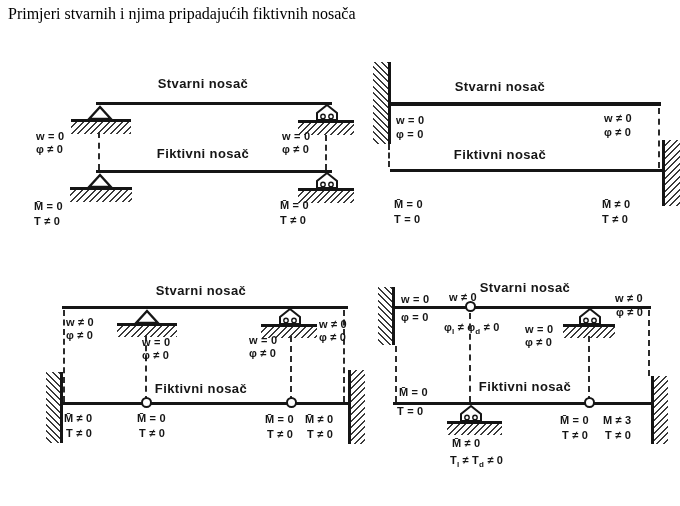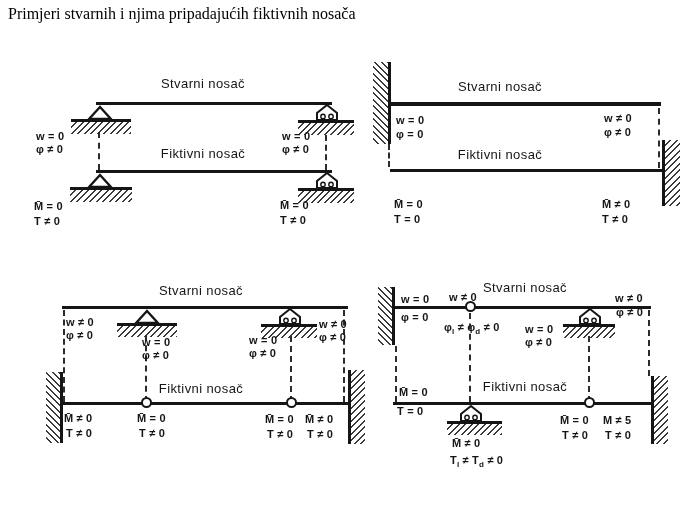--- a/index.html
+++ b/index.html
@@ -1,20 +1,20 @@
 <!DOCTYPE html>
 <html><head>
 <meta charset="utf-8">
 <style>
   html,body{margin:0;padding:0;background:#fff;}
   .canvas{position:relative;width:680px;height:506px;background:#fff;overflow:hidden;
           font-family:"Liberation Sans",sans-serif;color:#111;}
   .title{position:absolute;left:8px;top:5px;font-family:"Liberation Serif",serif;
          font-size:16px;color:#000;white-space:nowrap;}
-  .dtitle{position:absolute;font-size:13px;font-weight:normal;letter-spacing:.4px;
+  .dtitle{position:absolute;font-size:13px;font-weight:bold;letter-spacing:.4px;
           text-align:center;white-space:nowrap;color:#151515;}
   .cond{position:absolute;font-size:11px;font-weight:bold;white-space:nowrap;
         letter-spacing:.2px;color:#151515;line-height:12px;text-align:right;}
   .cond sub{font-size:8px;line-height:0;}
   .beam{position:absolute;background:#151515;}
   .dash{position:absolute;width:0;border-left:2px dashed #2b2b2b;}
   .gnd{position:absolute;border-top:3px solid #151515;
        background:repeating-linear-gradient(135deg,transparent 0 3.2px,#3a3a3a 3.2px 4.6px);}
   .wallL{position:absolute;border-right:3px solid #151515;
        background:repeating-linear-gradient(45deg,transparent 0 3.2px,#3a3a3a 3.2px 4.6px);}
@@ -151,15 +151,15 @@
       <polygon points="13,1 23,9 23,16 3,16 3,9" fill="#fff" stroke="#151515" stroke-width="2"></polygon>
       <circle cx="9" cy="12.5" r="2.2" fill="#fff" stroke="#151515" stroke-width="1.4"></circle>
       <circle cx="17" cy="12.5" r="2.2" fill="#fff" stroke="#151515" stroke-width="1.4"></circle>
     </svg>
   <div class="gnd" style="left:447px;top:421px;width:55px;height:11px"></div>
   <div class="cond" style="left:452px;top:437px">M̄ ≠ 0</div>
   <div class="cond" style="left:450px;top:454px"><span>T</span><sub>l</sub><span> ≠ </span><span>T</span><sub>d</sub><span> ≠ 0</span></div>
   <div class="hinge" style="left:584px;top:397px"></div>
   <div class="cond" style="left:560px;top:414px">M̄ = 0</div>
   <div class="cond" style="left:562px;top:429px">T ≠ 0</div>
-  <div class="cond" style="left:603px;top:414px">M ≠ 5</div>
+  <div class="cond" style="left:603px;top:414px">M ≠ 3</div>
   <div class="cond" style="left:605px;top:429px">T ≠ 0</div>
 </div>
 
 </body></html>

